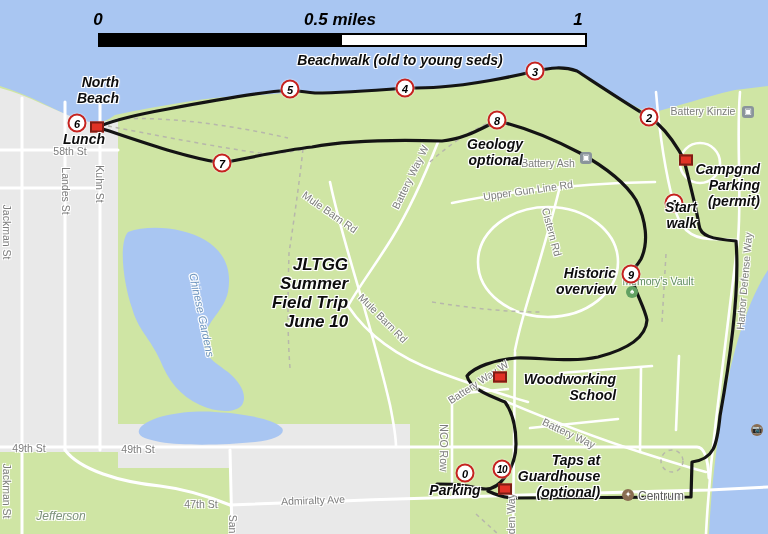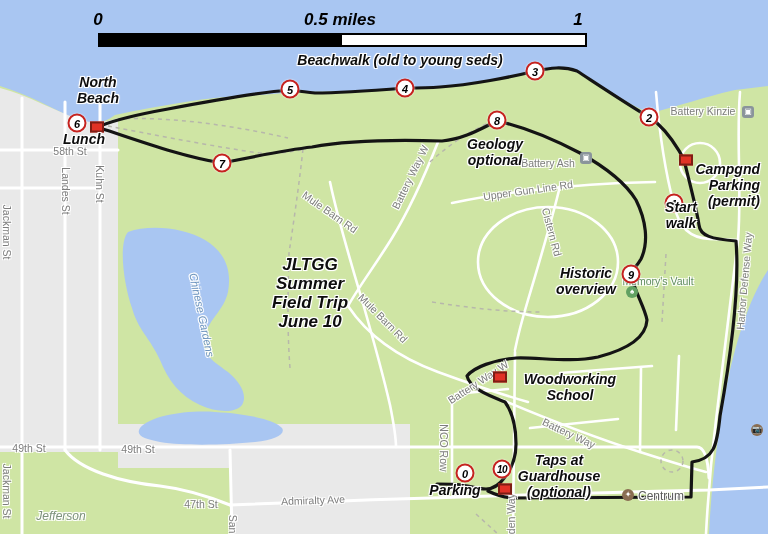--- a/index.html
+++ b/index.html
@@ -16,21 +16,21 @@
     pointer-events:none;
   }
   .maplabel.big{font-size:12px;color:#5c5c5c;}
   .maplabel.green{color:#5f8c5f;}
   .maplabel.parkname{color:#7c917b;font-style:italic;font-size:11.5px;line-height:15px;white-space:pre-line;text-align:center;}
   .maplabel.waterlbl{color:#6d94bd;font-style:italic;font-size:11px;}
   
   .ann{
     position:absolute;transform:translate(-50%,-50%);
     font:italic 700 14px "Liberation Sans",sans-serif;color:#0d0d0d;
-    text-align:center;line-height:1.14;white-space:pre-line;
+    text-align:right;line-height:1.14;white-space:pre-line;
     text-shadow:-1px -1px 0 #fff,1px -1px 0 #fff,-1px 1px 0 #fff,1px 1px 0 #fff,0 0 3px #fff;
     pointer-events:none;
   }
   .ann.title{font-size:17px;line-height:1.12;}
   .ann.right{text-align:right;transform:translateY(-50%);}
   
   .wp{
     position:absolute;transform:translate(-50%,-50%);
     width:19px;height:19px;border-radius:50%;
     background:#fff;border:2px solid #c5221f;box-sizing:border-box;

